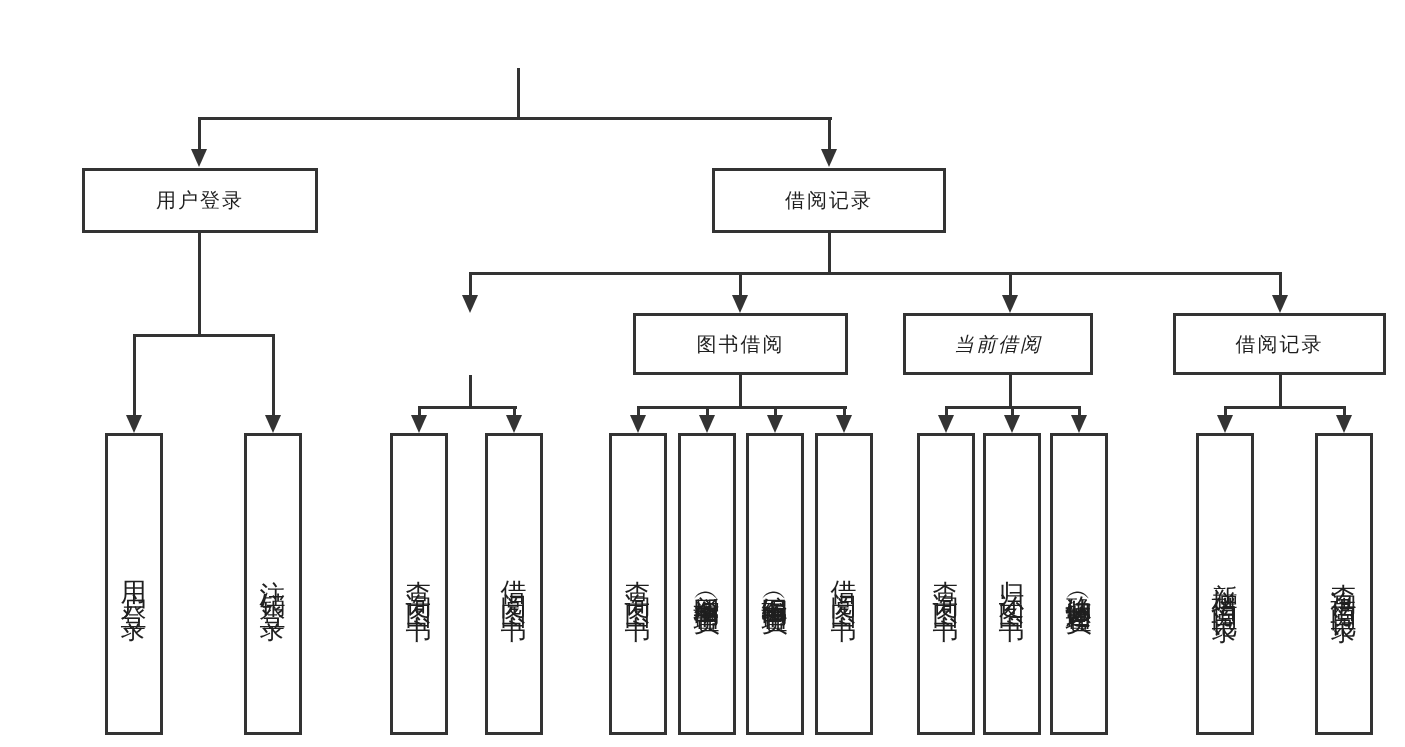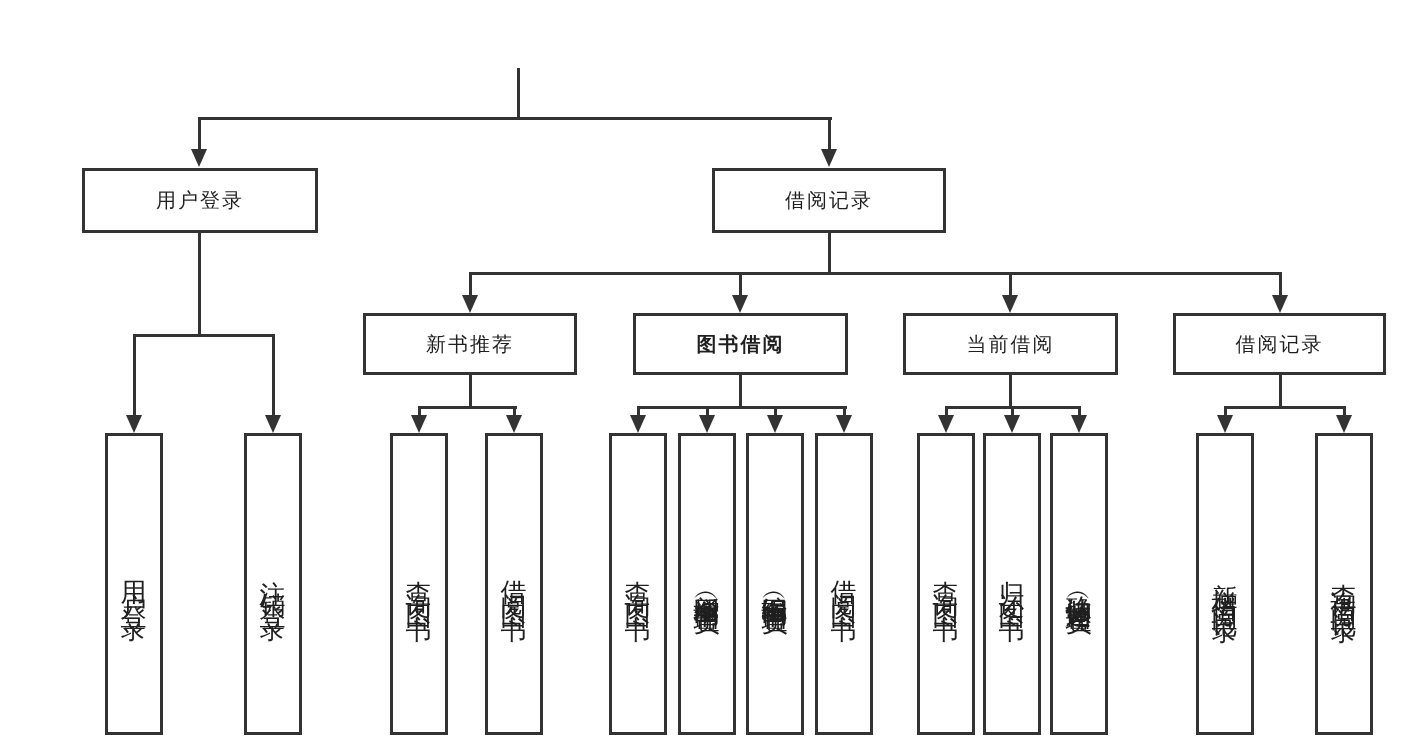--- a/index.html
+++ b/index.html
@@ -84,27 +84,24 @@
   <div class="line" style="left:469px; top:272px; width:813px; height:3px;"></div>
   <div class="line" style="left:469px; top:272px; width:3px; height:25px;"></div>
   <div class="arrow" style="left:462px; top:295px;"></div>
   <div class="line" style="left:739px; top:272px; width:3px; height:25px;"></div>
   <div class="arrow" style="left:732px; top:295px;"></div>
   <div class="line" style="left:1009px; top:272px; width:3px; height:25px;"></div>
   <div class="arrow" style="left:1002px; top:295px;"></div>
   <div class="line" style="left:1279px; top:272px; width:3px; height:25px;"></div>
   <div class="arrow" style="left:1272px; top:295px;"></div>
 
-  <div class="node hnode" style="left:363px; top:313px; width:214px; height:62px;">
-    <span>新书推荐</span>
-  </div>
-  <div class="node hnode" style="left:633px; top:313px; width:215px; height:62px;font-weight:bold;">
+  <div class="node hnode" style="left:633px; top:313px; width:215px; height:62px;">
     <span>图书借阅</span>
   </div>
-  <div class="node hnode" style="left:903px; top:313px; width:215px; height:62px;">
+  <div class="node hnode" style="left:903px; top:313px; width:190px; height:62px;font-style:italic;">
     <span>当前借阅</span>
   </div>
   <div class="node hnode" style="left:1173px; top:313px; width:213px; height:62px;">
     <span>借阅记录</span>
   </div>
 
   <div class="line" style="left:469px; top:375px; width:3px; height:33px;"></div>
   <div class="line" style="left:418px; top:406px; width:99px; height:3px;"></div>
   <div class="line" style="left:418px; top:406px; width:3px; height:11px;"></div>
   <div class="arrow" style="left:411px; top:415px;"></div>

